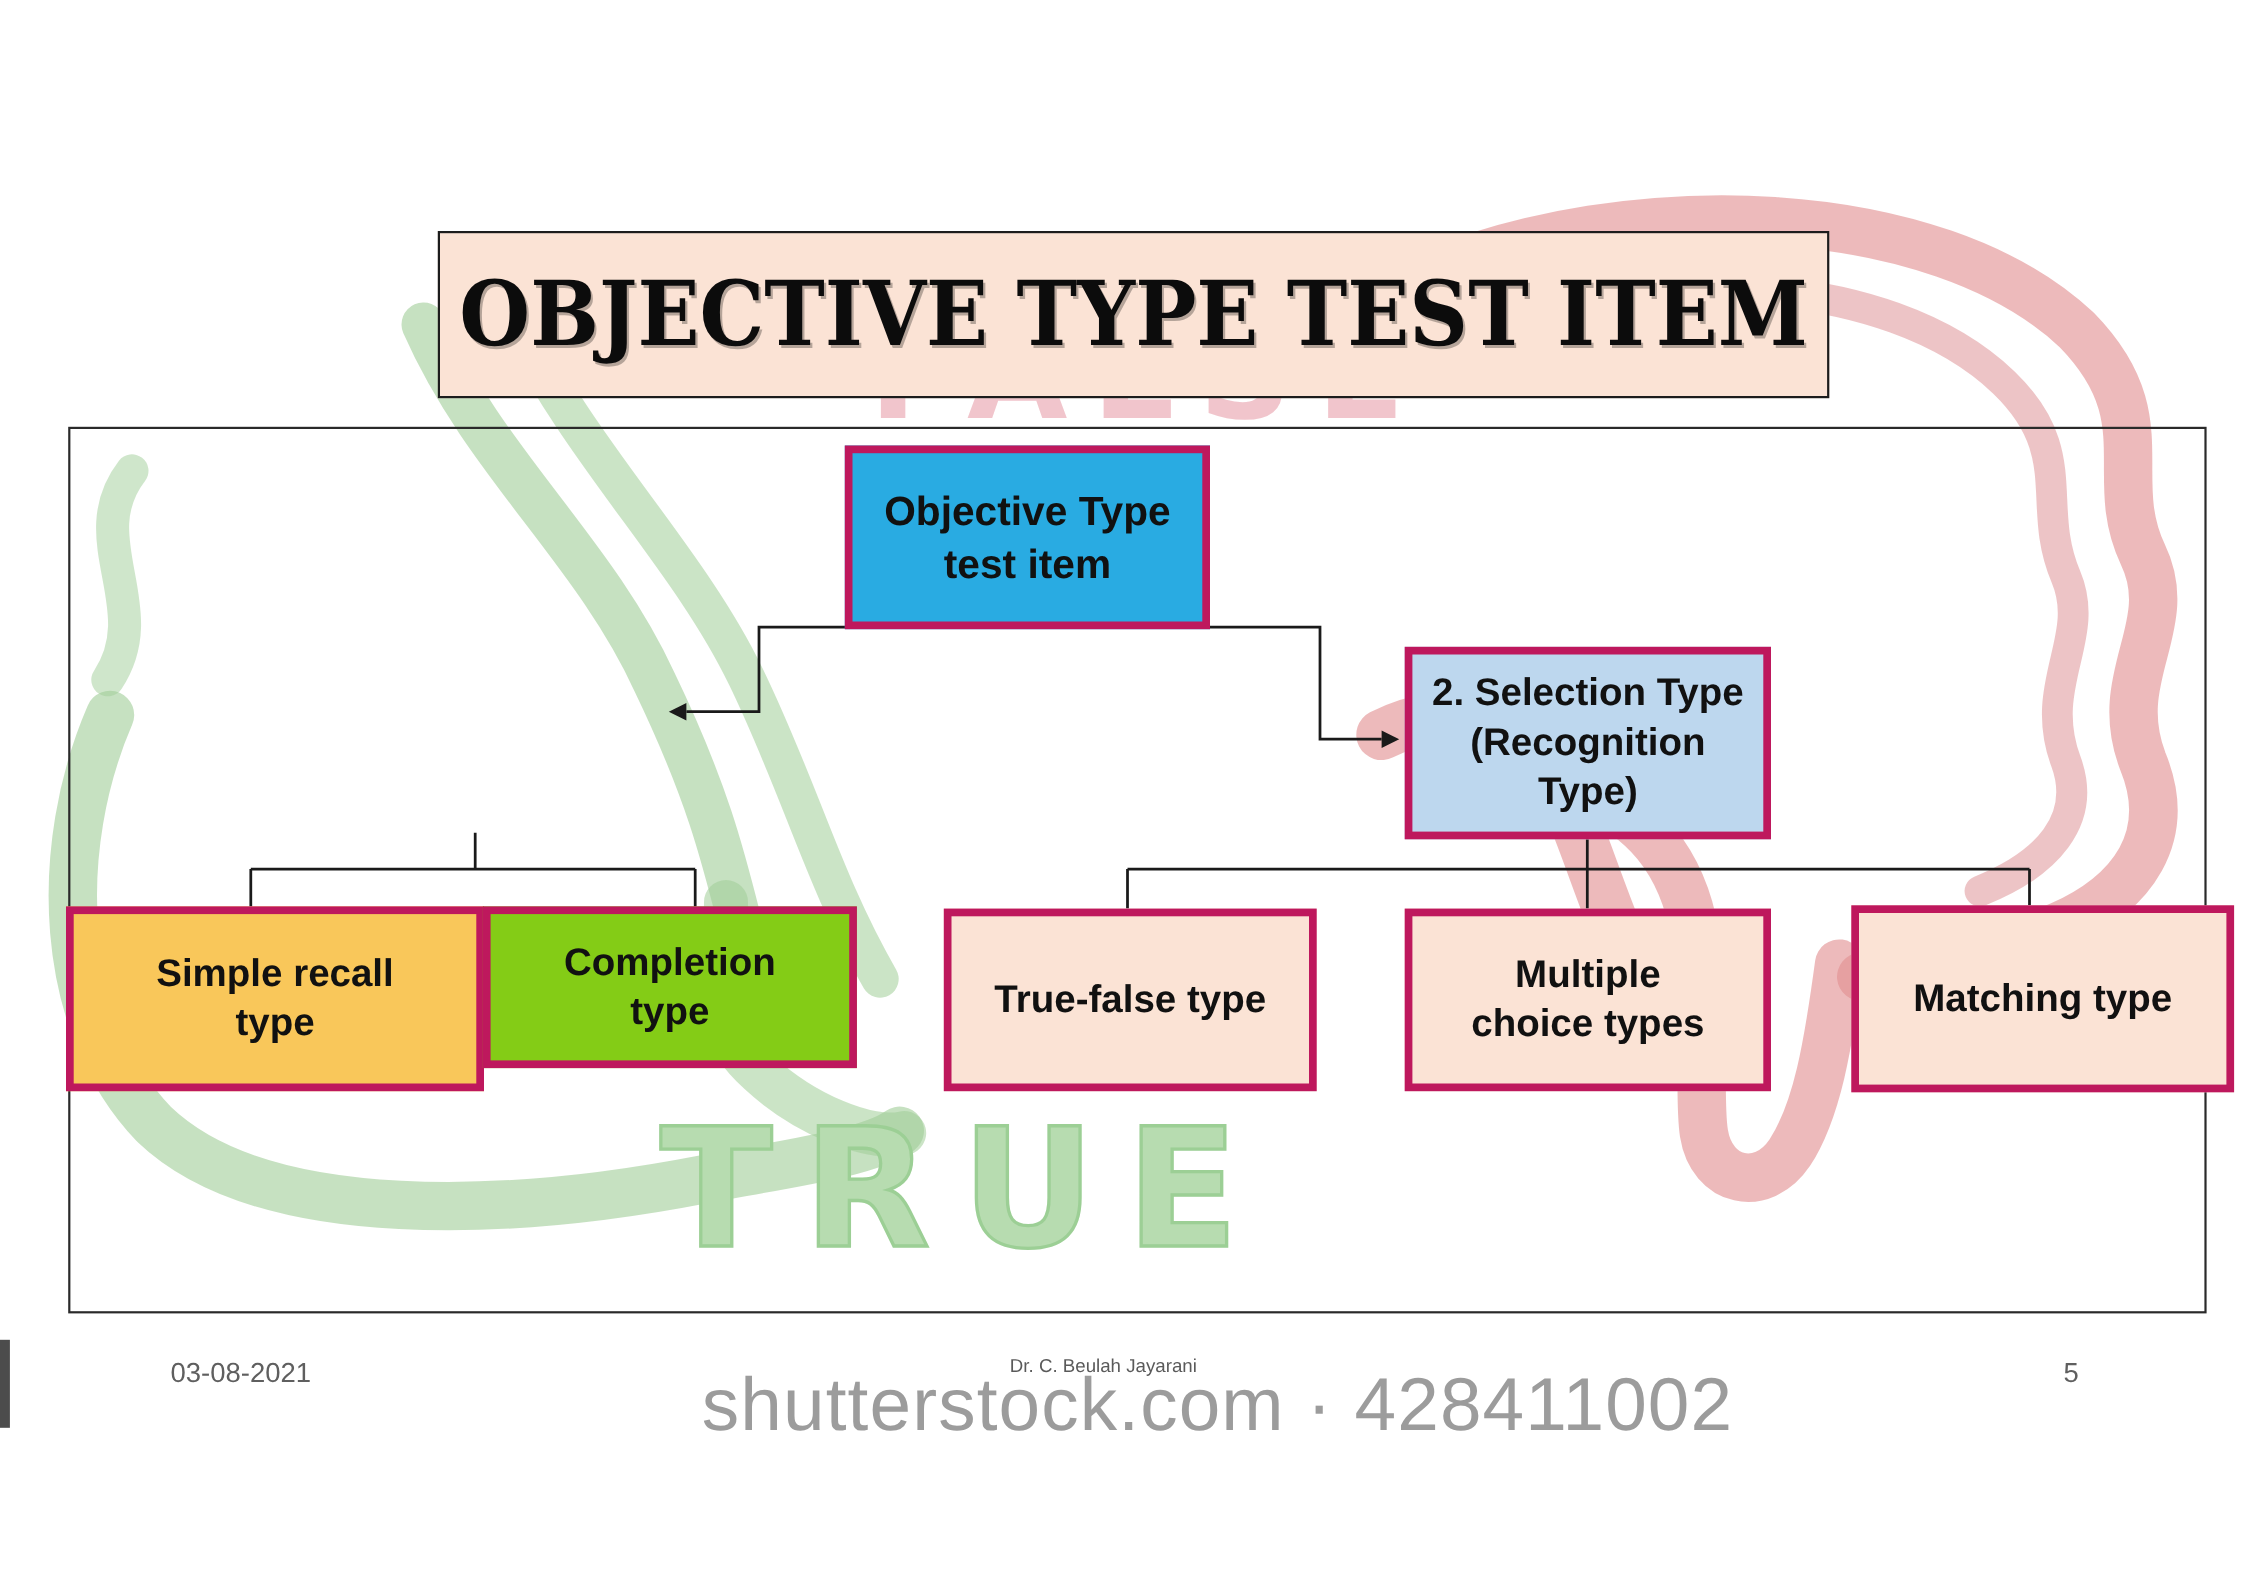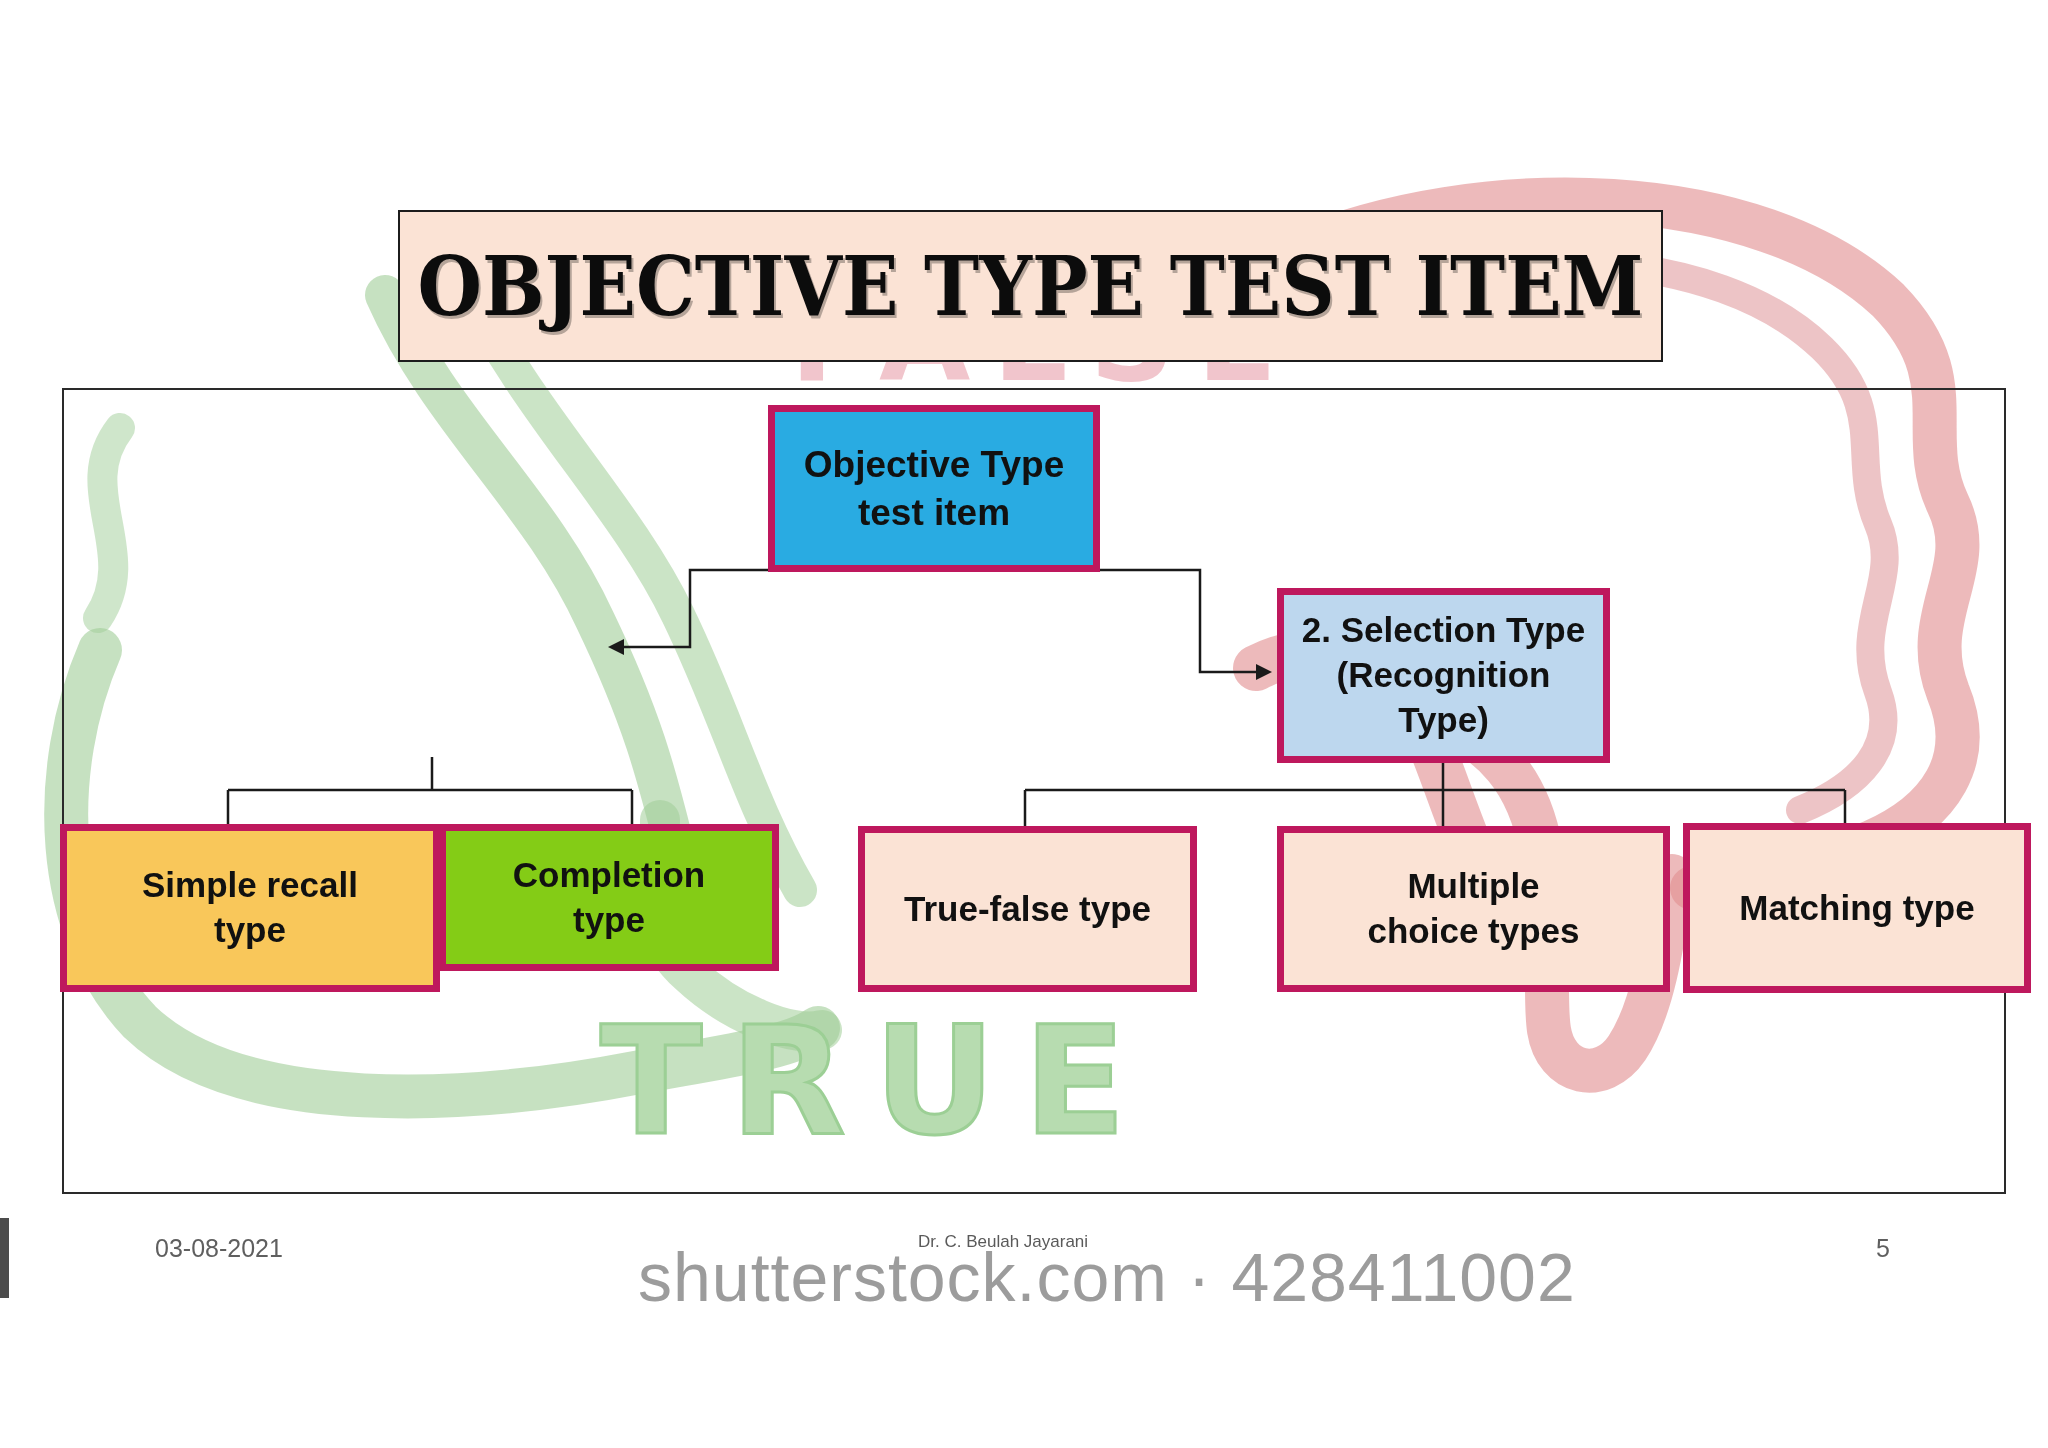--- a/index.html
+++ b/index.html
@@ -25,21 +25,21 @@
     white-space:pre-line;
     border:7px solid #be185d;box-sizing:border-box;
     padding:4px;
   }
   #node-root{left:768px;top:405px;width:332px;height:167px;background:#29abe2;font-size:37px;}
   #node-supply{left:265px;top:585px;width:335px;height:172px;background:#ffff00;border-width:4px;font-size:37px;}
   #node-selection{left:1277px;top:588px;width:333px;height:175px;background:#bdd7ee;}
   #node-simple{left:60px;top:824px;width:380px;height:168px;background:#f9c75a;}
   #node-completion{left:439px;top:824px;width:340px;height:147px;background:#84cc16;}
   #node-truefalse{left:858px;top:826px;width:339px;height:166px;background:#fbe3d5;}
-  #node-multiple{left:1277px;top:826px;width:393px;height:166px;background:#fbe3d5;}
+  #node-multiple{left:1277px;top:826px;width:333px;height:166px;background:#fbe3d5;}
   #node-matching{left:1683px;top:823px;width:348px;height:170px;background:#fbe3d5;}
   #title-box{
     position:absolute;left:398px;top:210px;width:1265px;height:152px;z-index:5;
     background:#fbe3d5;border:2px solid #1c1c1c;box-sizing:border-box;
     display:flex;align-items:center;justify-content:center;
   }
   #title-text{
     font-family:"DejaVu Serif",serif;font-weight:bold;font-size:74px;color:#0c0c0c;
     letter-spacing:0px;transform:scaleY(1.1);white-space:nowrap;
     text-shadow:2px 3px 0 rgba(0,0,0,0.28);

